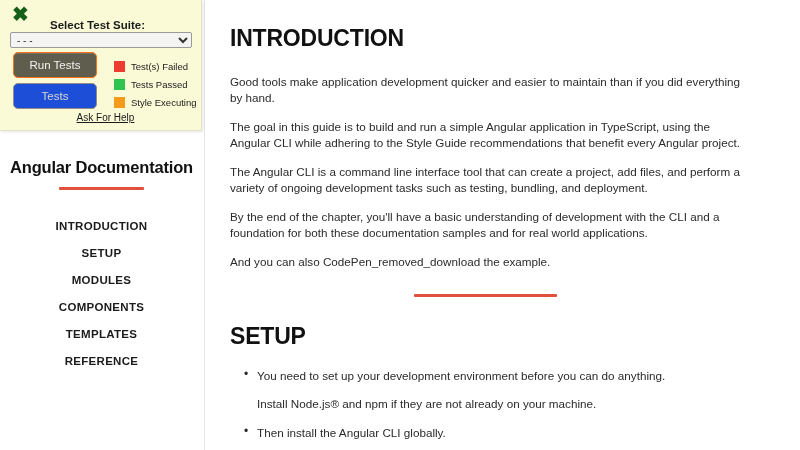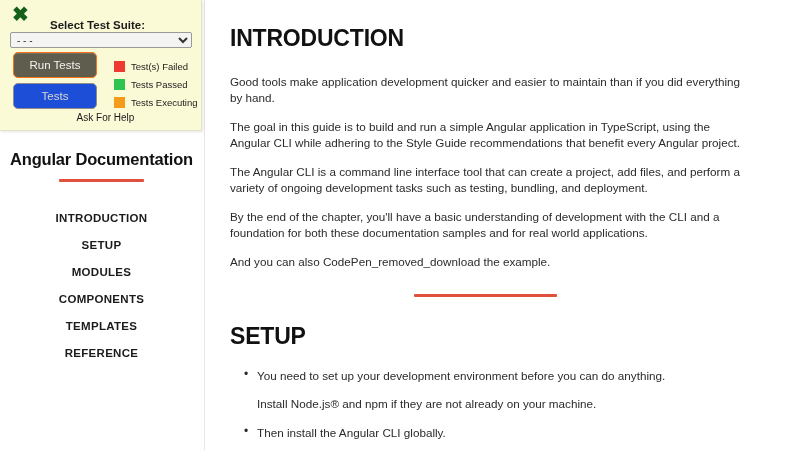--- a/index.html
+++ b/index.html
@@ -139,36 +139,38 @@
     white-space: nowrap;
   }
   .help-link {
     position: absolute;
     left: 16px;
     right: 6px;
     top: 112px;
     text-align: center;
     font-size: 10px;
     color: #1b1b1b;
+    text-decoration: underline;
     cursor: pointer;
   }
 
   
   .side-nav {
     position: absolute;
     left: 0;
     top: 150px;
     width: 203px;
     text-align: center;
   }
   .side-title {
     font-size: 16.5px;
     font-weight: bold;
     color: #111111;
     letter-spacing: -0.2px;
+    margin-top: 8px;
   }
   .side-rule {
     width: 85px;
     height: 3px;
     background: #e0503d;
     margin: 10px auto 0 auto;
     border-radius: 1px;
   }
   .nav-list {
     margin-top: 22px;
@@ -259,21 +261,21 @@
         <div class="legend-row">
           <span class="legend-swatch" style="background:#ee3b32"></span>
           <span class="legend-text">Test(s) Failed</span>
         </div>
         <div class="legend-row">
           <span class="legend-swatch" style="background:#2ec44f"></span>
           <span class="legend-text">Tests Passed</span>
         </div>
         <div class="legend-row">
           <span class="legend-swatch" style="background:#f59b1b"></span>
-          <span class="legend-text">Tests Executing</span>
+          <span class="legend-text">Style Executing</span>
         </div>
       </div>
 
       <div class="help-link">Ask For Help</div>
     </div>
 
     <div class="side-nav">
       <div class="side-title">Angular Documentation</div>
       <div class="side-rule"></div>
       <div class="nav-list">

